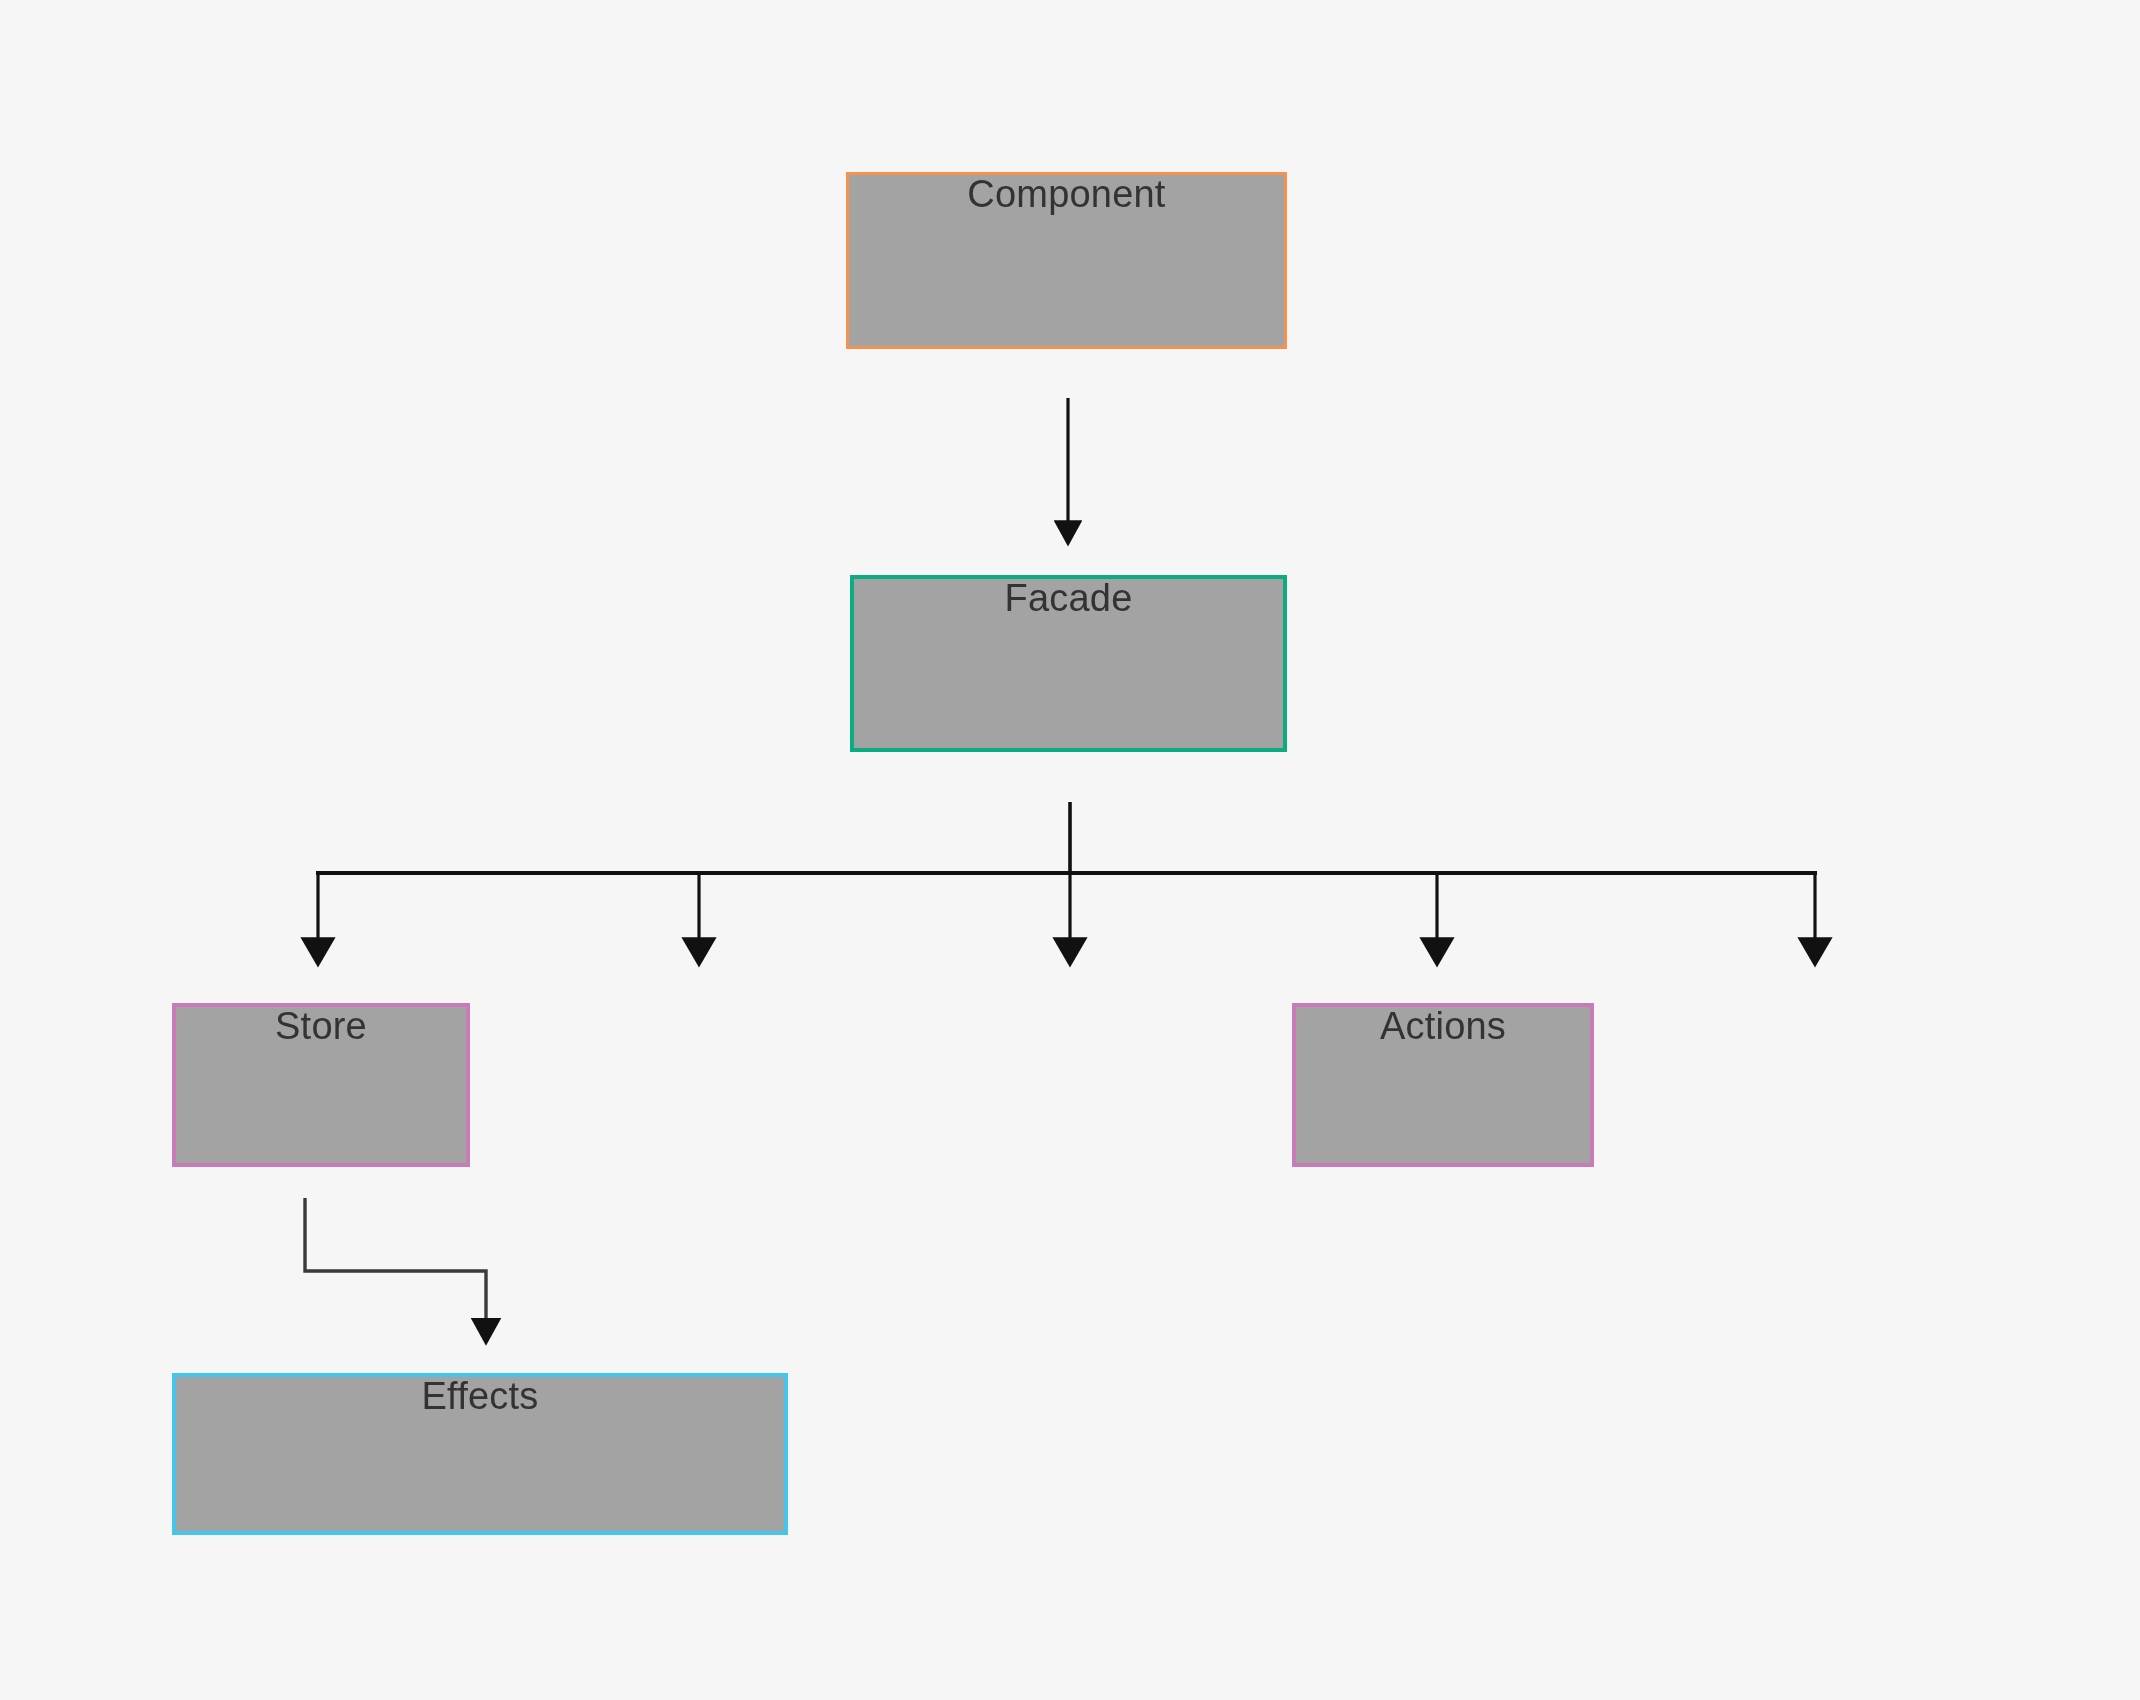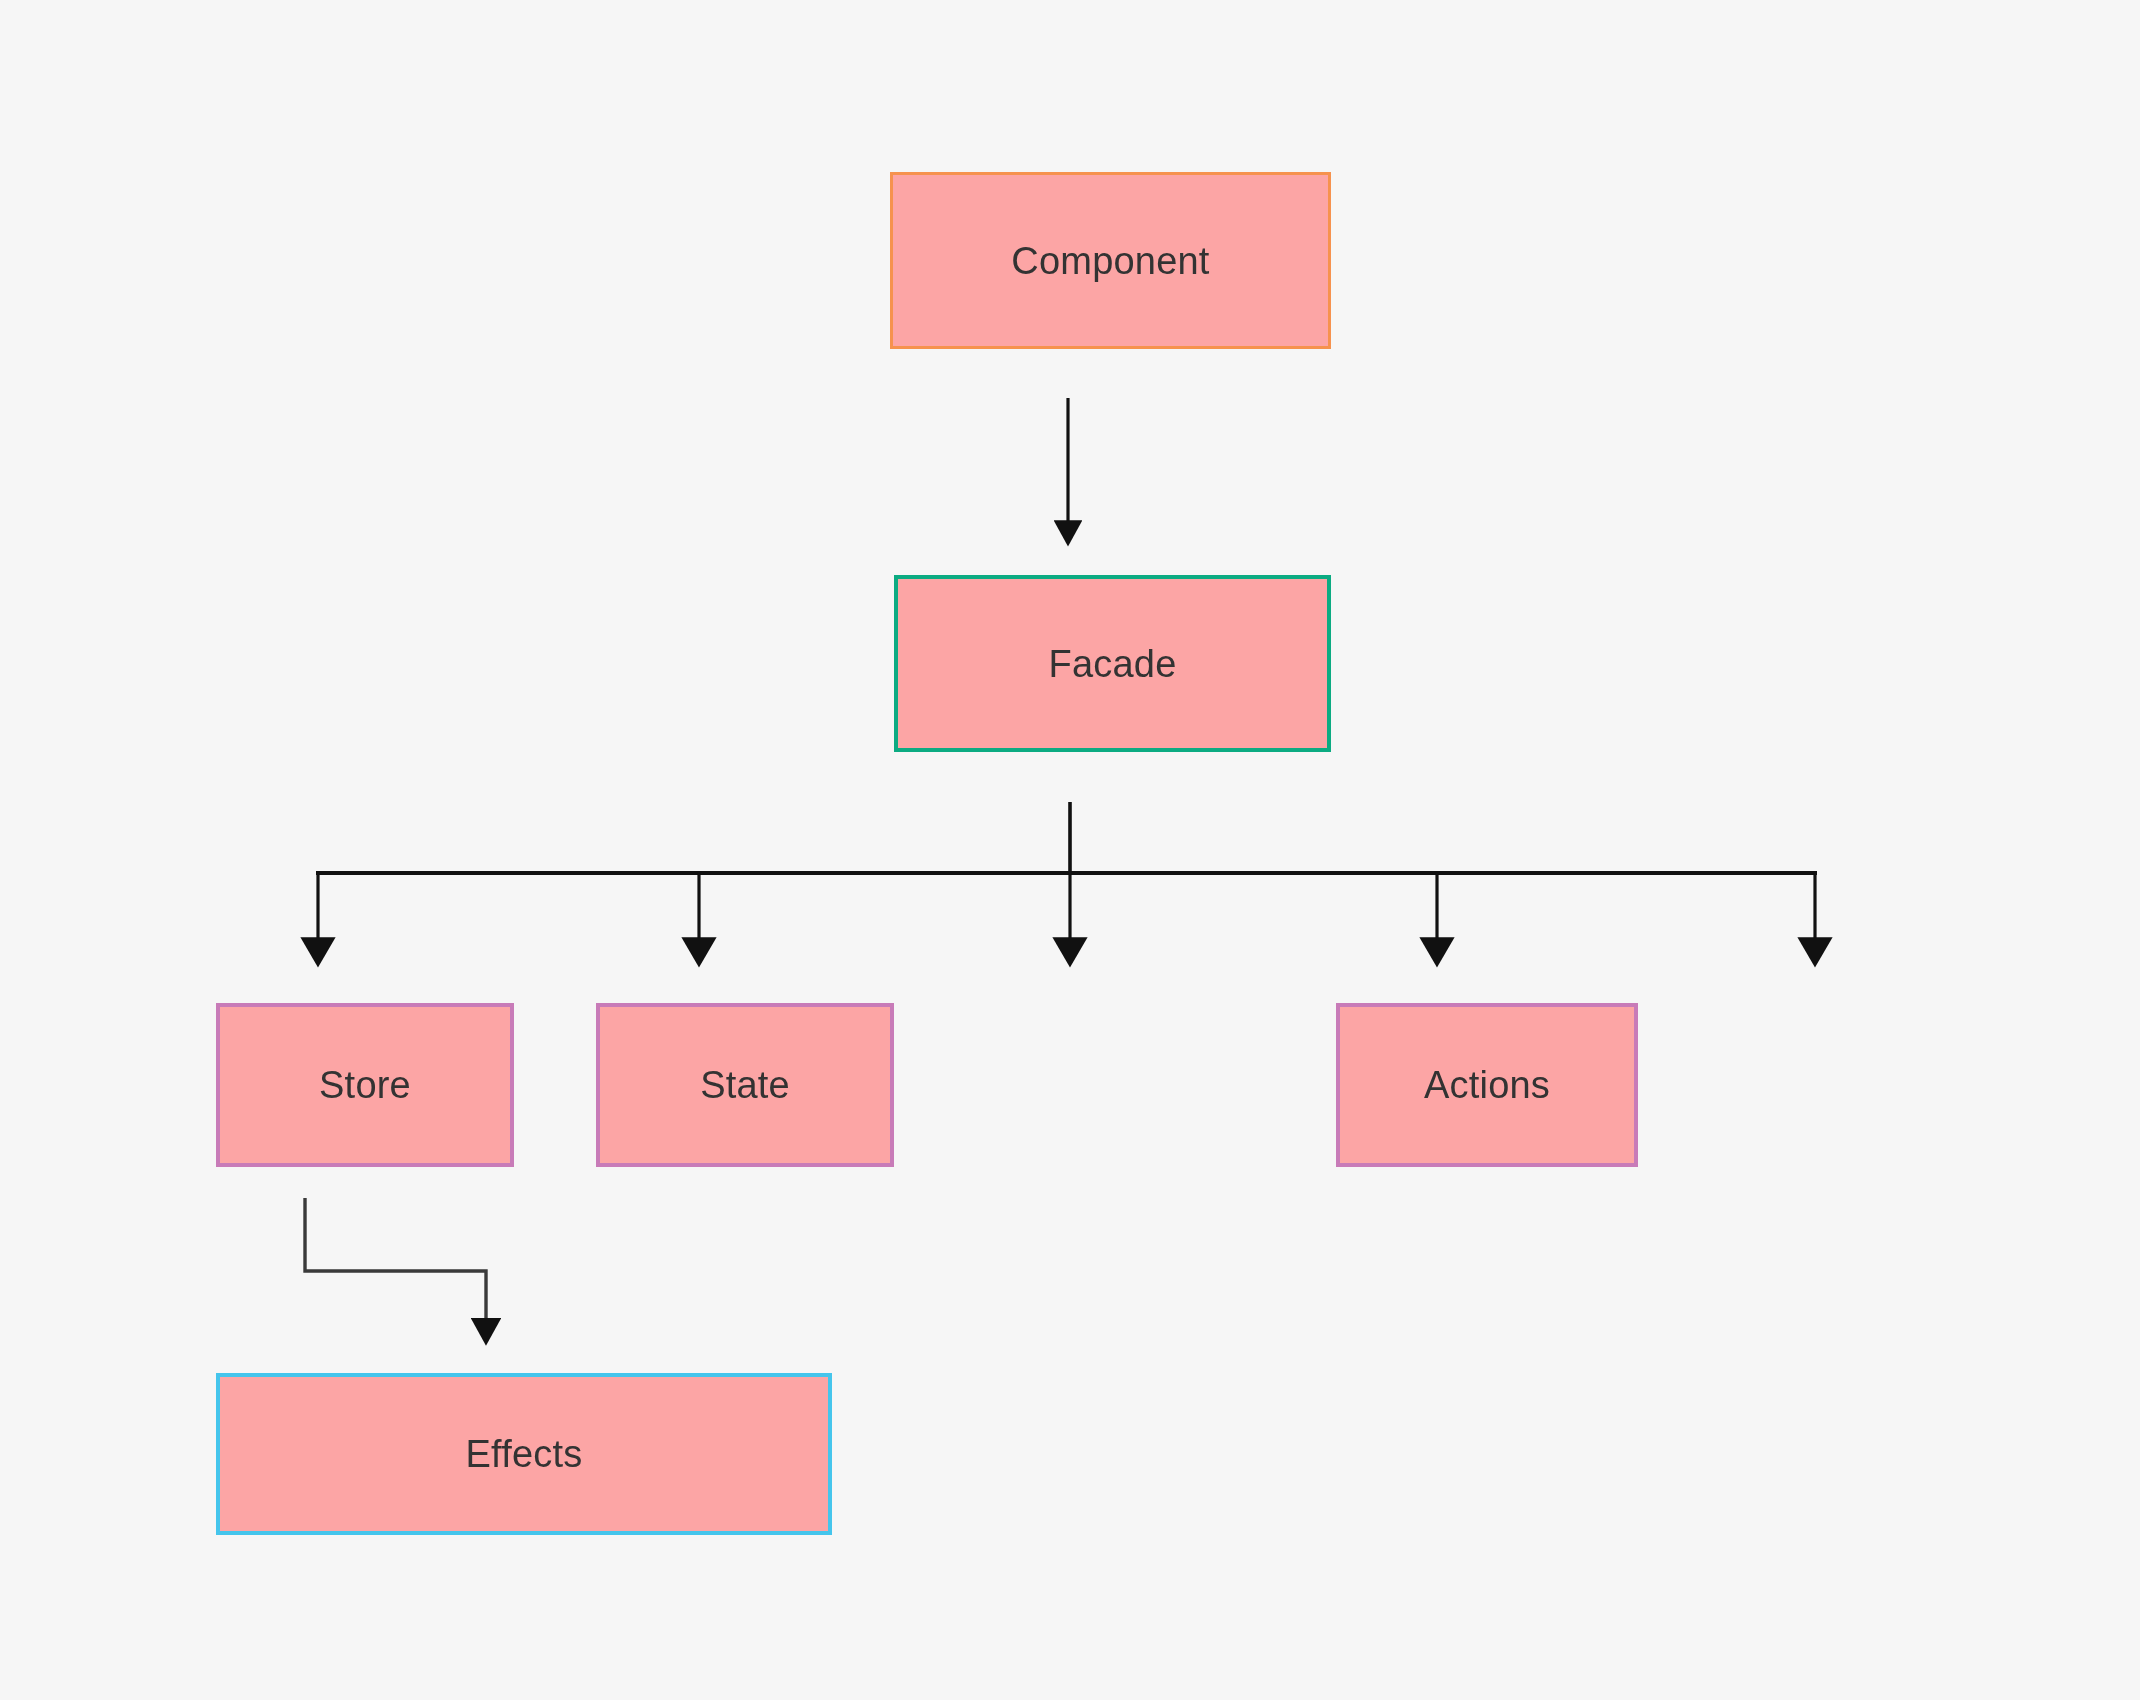--- a/index.html
+++ b/index.html
@@ -22,26 +22,24 @@
     position: absolute;
     left: 0;
     top: 0;
     width: 2140px;
     height: 1700px;
     pointer-events: none;
   }
   .node {
     position: absolute;
     box-sizing: border-box;
-    background: #fca5a5;
+    background: #a3a3a3;
     display: flex;
-    align-items: center;
     justify-content: center;
     z-index: 2;
-    margin-left: 44px;
   }
   .node-label {
     color: #333333;
     font-size: 38px;
     font-weight: 500;
     letter-spacing: 0.2px;
     line-height: 1;
     white-space: nowrap;
   }
   
@@ -104,23 +102,20 @@
     <span class="node-label">Component</span>
   </div>
 
   <div class="node" id="node-facade">
     <span class="node-label">Facade</span>
   </div>
 
   <div class="node node-purple" id="node-store">
     <span class="node-label">Store</span>
   </div>
-  <div class="node node-purple" id="node-state">
-    <span class="node-label">State</span>
-  </div>
   <div class="node node-purple" id="node-actions">
     <span class="node-label">Actions</span>
   </div>
 
   <div class="node" id="node-effects">
     <span class="node-label">Effects</span>
   </div>
 
 </div>
 

